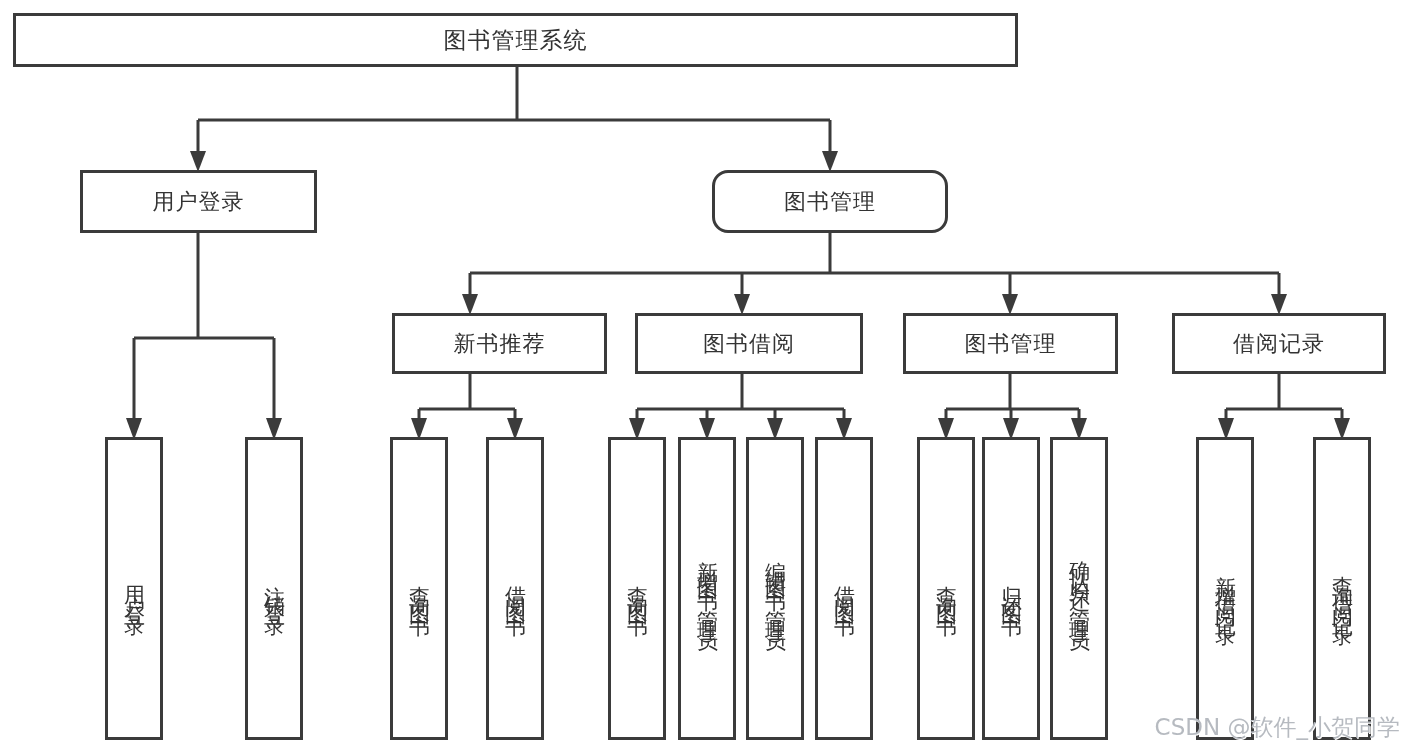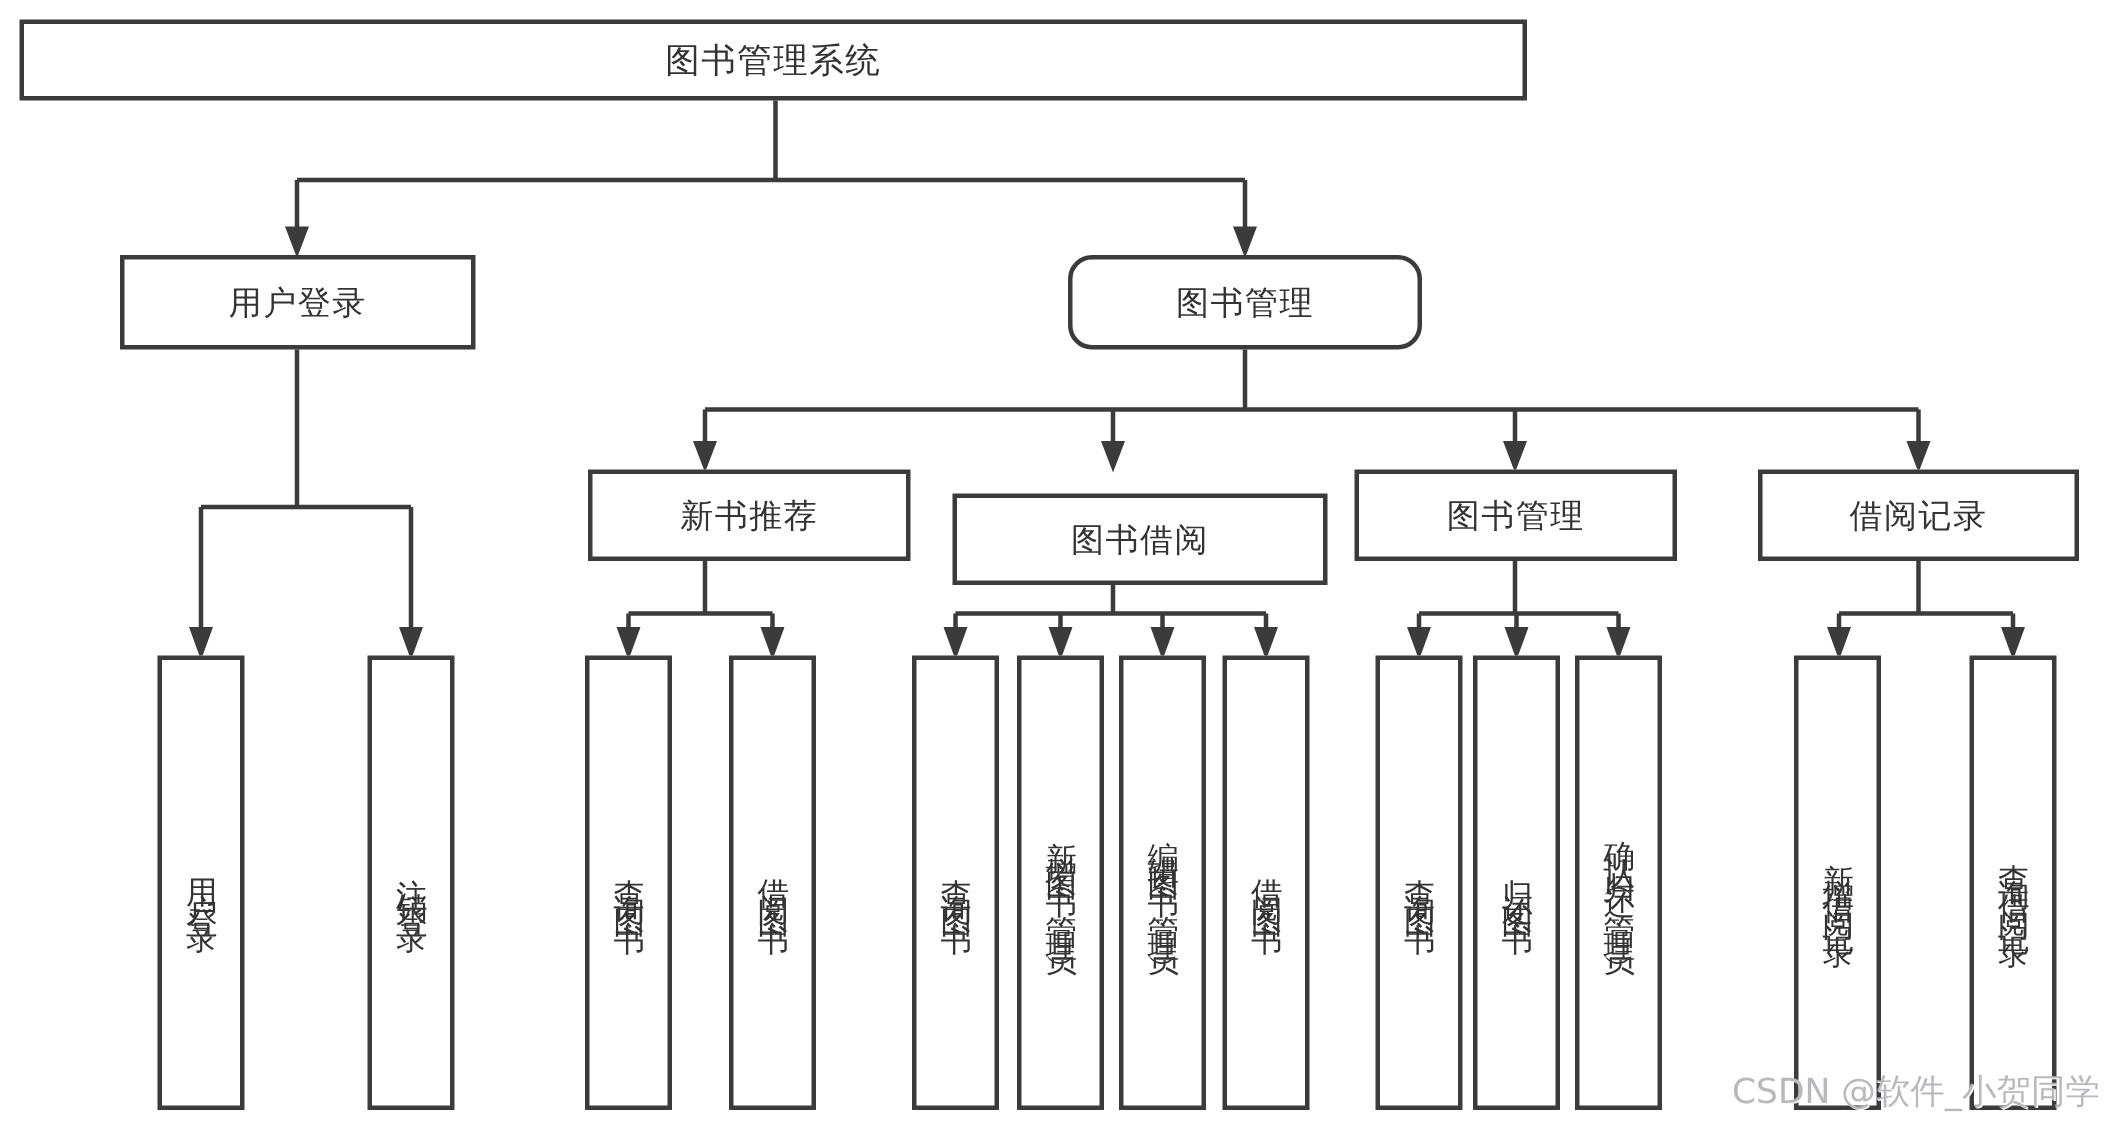--- a/index.html
+++ b/index.html
@@ -104,21 +104,21 @@
   <div class="box box-h" style="left:80px; top:170px; width:237px; height:63px;">
     <span>用户登录</span>
   </div>
   <div class="box box-h" style="left:712px; top:170px; width:236px; height:63px;border-radius:16px;">
     <span>图书管理</span>
   </div>
 
   <div class="box box-h" style="left:363px; top:313px; width:215px; height:61px;margin-left:29px;">
     <span>新书推荐</span>
   </div>
-  <div class="box box-h" style="left:635px; top:329px; width:250px; height:61px;">
+  <div class="box box-h" style="left:635px; top:313px; width:228px; height:61px;">
     <span>图书借阅</span>
   </div>
   <div class="box box-h" style="left:903px; top:313px; width:215px; height:61px;">
     <span>图书管理</span>
   </div>
   <div class="box box-h" style="left:1172px; top:313px; width:214px; height:61px;">
     <span>借阅记录</span>
   </div>
 
   <div class="box box-v" style="left:105px; top:437px; width:58px; height:303px;">

